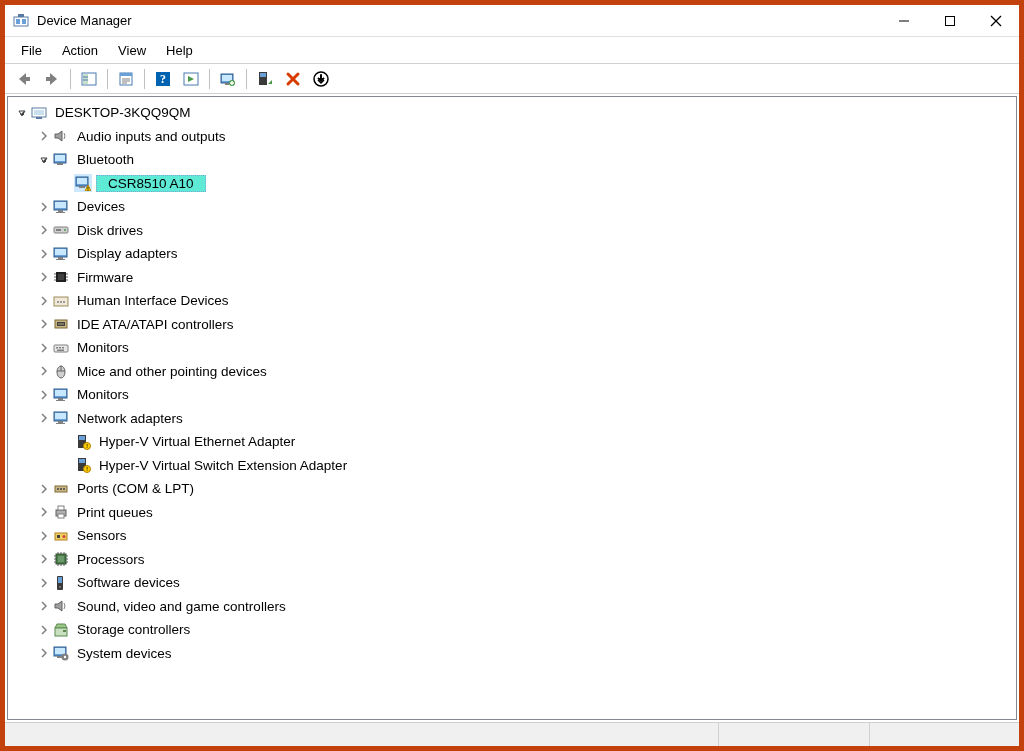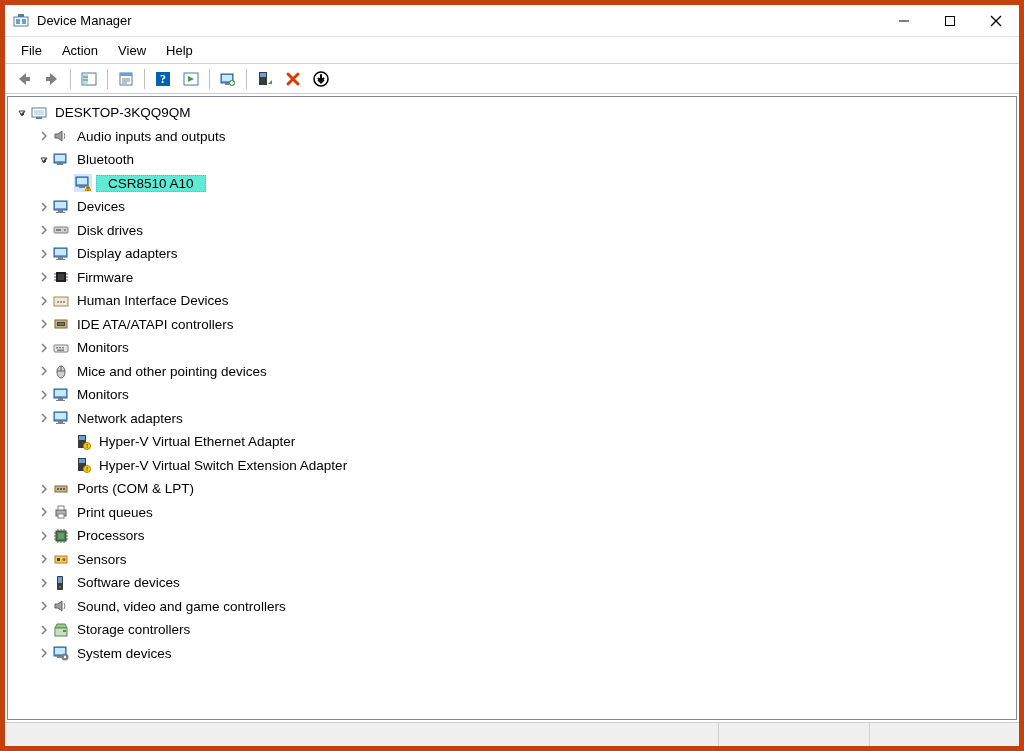--- a/index.html
+++ b/index.html
@@ -580,20 +580,36 @@
         </div>
         <div class="tree-node">
           <span class="indent" style="width:28px"></span>
           <span class="expander ">
             <svg width="10" height="10" viewBox="0 0 10 10">
               <path d="M3 1 L7 5 L3 9" fill="none" stroke="#808080" stroke-width="1.5"></path>
             </svg>
           </span>
           <span class="icon">
             <svg width="16" height="16" viewBox="0 0 16 16">
+              <rect x="2" y="5" width="12" height="7" fill="#f0d060" stroke="#b08020"></rect>
+              <rect x="4" y="7" width="3" height="3" fill="#404040"></rect>
+              <circle cx="11" cy="8.5" r="1.5" fill="#d04040"></circle>
+            </svg>
+          </span>
+          <span class="label">Sensors</span>
+        </div>
+        <div class="tree-node">
+          <span class="indent" style="width:28px"></span>
+          <span class="expander ">
+            <svg width="10" height="10" viewBox="0 0 10 10">
+              <path d="M3 1 L7 5 L3 9" fill="none" stroke="#808080" stroke-width="1.5"></path>
+            </svg>
+          </span>
+          <span class="icon">
+            <svg width="16" height="16" viewBox="0 0 16 16">
               <rect x="3" y="3" width="10" height="10" fill="#4a7a4a" stroke="#305030"></rect>
               <rect x="5" y="5" width="6" height="6" fill="#6a9a6a"></rect>
               <line x1="1" y1="5" x2="3" y2="5" stroke="#606060"></line>
               <line x1="1" y1="8" x2="3" y2="8" stroke="#606060"></line>
               <line x1="1" y1="11" x2="3" y2="11" stroke="#606060"></line>
               <line x1="13" y1="5" x2="15" y2="5" stroke="#606060"></line>
               <line x1="13" y1="8" x2="15" y2="8" stroke="#606060"></line>
               <line x1="13" y1="11" x2="15" y2="11" stroke="#606060"></line>
               <line x1="5" y1="1" x2="5" y2="3" stroke="#606060"></line>
               <line x1="8" y1="1" x2="8" y2="3" stroke="#606060"></line>
@@ -607,36 +623,20 @@
         </div>
         <div class="tree-node">
           <span class="indent" style="width:28px"></span>
           <span class="expander ">
             <svg width="10" height="10" viewBox="0 0 10 10">
               <path d="M3 1 L7 5 L3 9" fill="none" stroke="#808080" stroke-width="1.5"></path>
             </svg>
           </span>
           <span class="icon">
             <svg width="16" height="16" viewBox="0 0 16 16">
-              <rect x="2" y="5" width="12" height="7" fill="#f0d060" stroke="#b08020"></rect>
-              <rect x="4" y="7" width="3" height="3" fill="#404040"></rect>
-              <circle cx="11" cy="8.5" r="1.5" fill="#d04040"></circle>
-            </svg>
-          </span>
-          <span class="label">Sensors</span>
-        </div>
-        <div class="tree-node">
-          <span class="indent" style="width:28px"></span>
-          <span class="expander ">
-            <svg width="10" height="10" viewBox="0 0 10 10">
-              <path d="M3 1 L7 5 L3 9" fill="none" stroke="#808080" stroke-width="1.5"></path>
-            </svg>
-          </span>
-          <span class="icon">
-            <svg width="16" height="16" viewBox="0 0 16 16">
               <rect x="4" y="1" width="6" height="14" rx="1" fill="#3a3a3a"></rect>
               <rect x="5" y="2" width="4" height="6" fill="#6aa0d8"></rect>
               <circle cx="7" cy="12" r="1" fill="#808080"></circle>
             </svg>
           </span>
           <span class="label">Software devices</span>
         </div>
         <div class="tree-node">
           <span class="indent" style="width:28px"></span>
           <span class="expander ">

